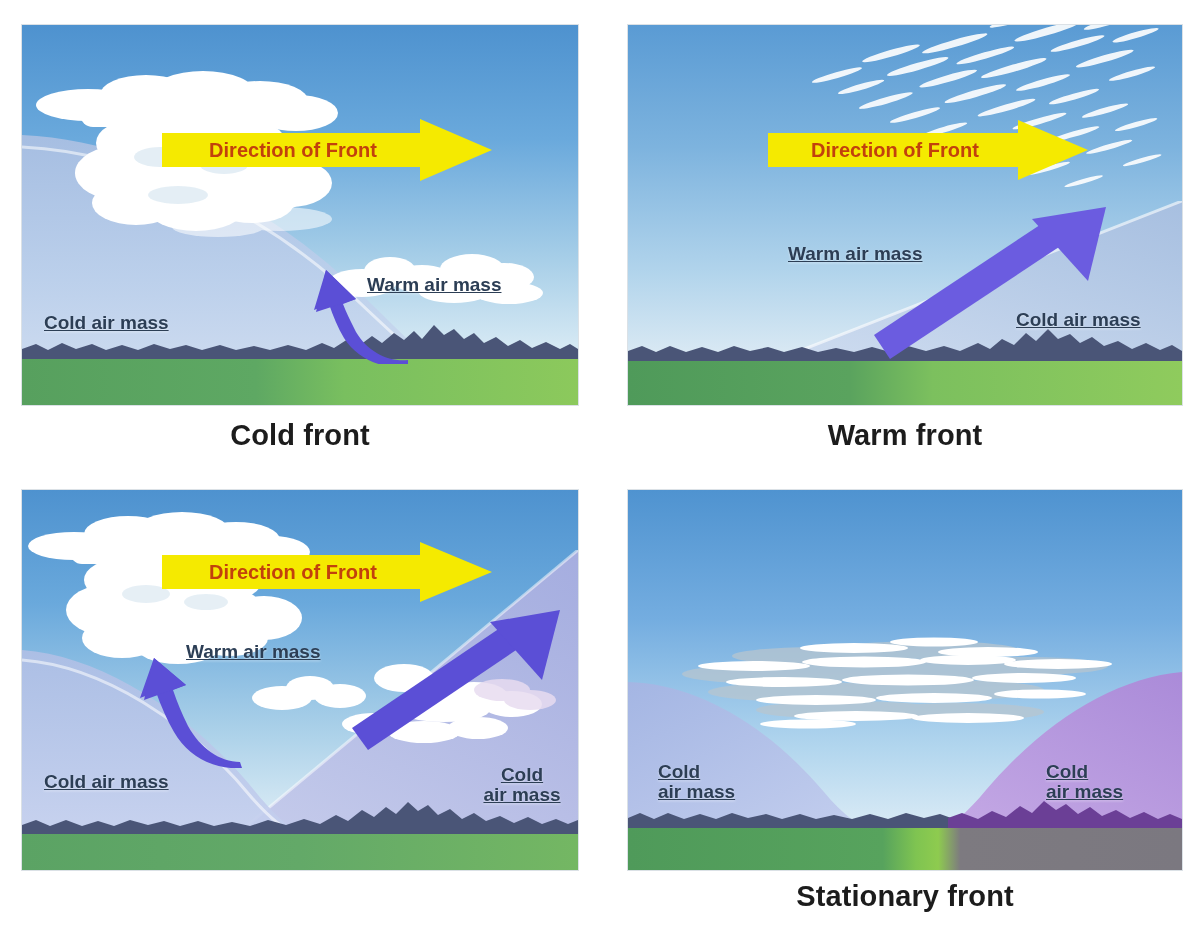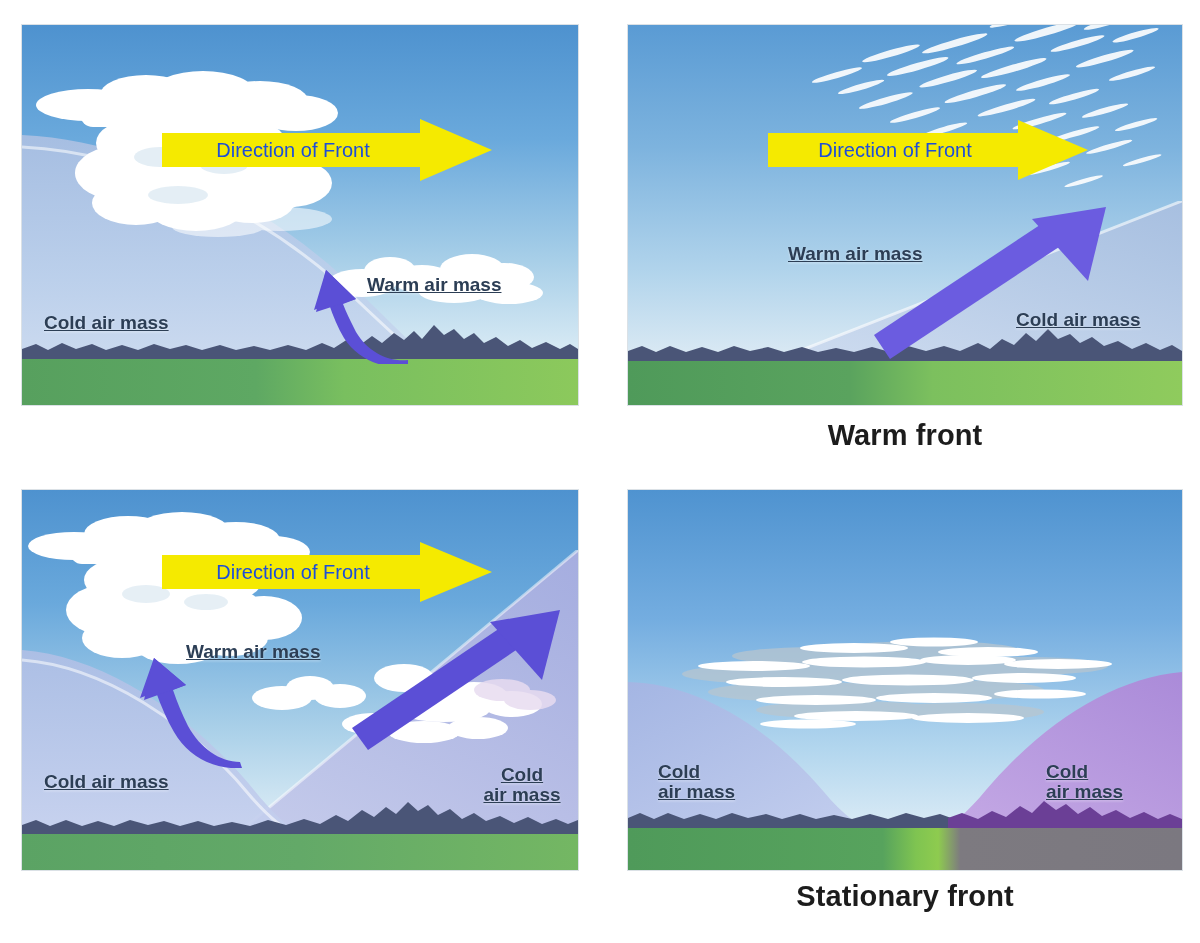--- a/index.html
+++ b/index.html
@@ -40,21 +40,21 @@
     text-decoration:underline;
   }
   .lbl.two{white-space:normal;text-align:center;}
 
   
   .dirarrow{position:absolute;}
   .dirarrow svg{display:block;width:100%;height:100%;}
   .dirtext{
     position:absolute;top:0;bottom:0;left:0;
     display:flex;align-items:center;justify-content:center;
-    font-size:20px;font-weight:normal;color:#1d4ed8;white-space:nowrap;
+    font-size:20px;font-weight:bold;color:#c2410c;white-space:nowrap;
   }
 
   
   .flow{position:absolute;}
   .flow svg{display:block;width:100%;height:100%;}
 
   
   .cloudwrap{position:absolute;}
   .cloudwrap svg{display:block;width:100%;height:100%;}
   .cirrus{position:absolute;}
@@ -150,20 +150,21 @@
         <svg viewBox="0 0 110 96">
           <path fill="#5b4fd6" d="M98,92 C78,94 58,84 46,64 L44,60 L44,60 C40,52 36,44 33,36 L46,31 L16,2 L4,42 L19,36 C23,48 28,60 34,70 C48,92 74,102 98,98 Z"></path>
           <path fill="#5b4fd6" d="M16,2 L46,31 L6,44 Z"></path>
         </svg>
       </div>
 
       <div class="lbl" style="left:22px;top:288px;">Cold air mass</div>
       <div class="lbl" style="left:345px;top:250px;">Warm air mass</div>
     </div>
   </div>
+  <div class="caption" style="left:22px;top:419px;width:556px;">Cold front</div>
 
   <div class="panel" style="left:628px;top:25px;width:554px;height:380px;">
     <div class="scene">
 
       <div class="sky sky-warm"></div>
 
       <div class="cirrus" style="left:170px;top:0;width:384px;height:210px;">
         <svg viewBox="0 0 384 210">
           <g fill="#ffffff" opacity=".9">
             <g transform="rotate(-16 192 105)">

